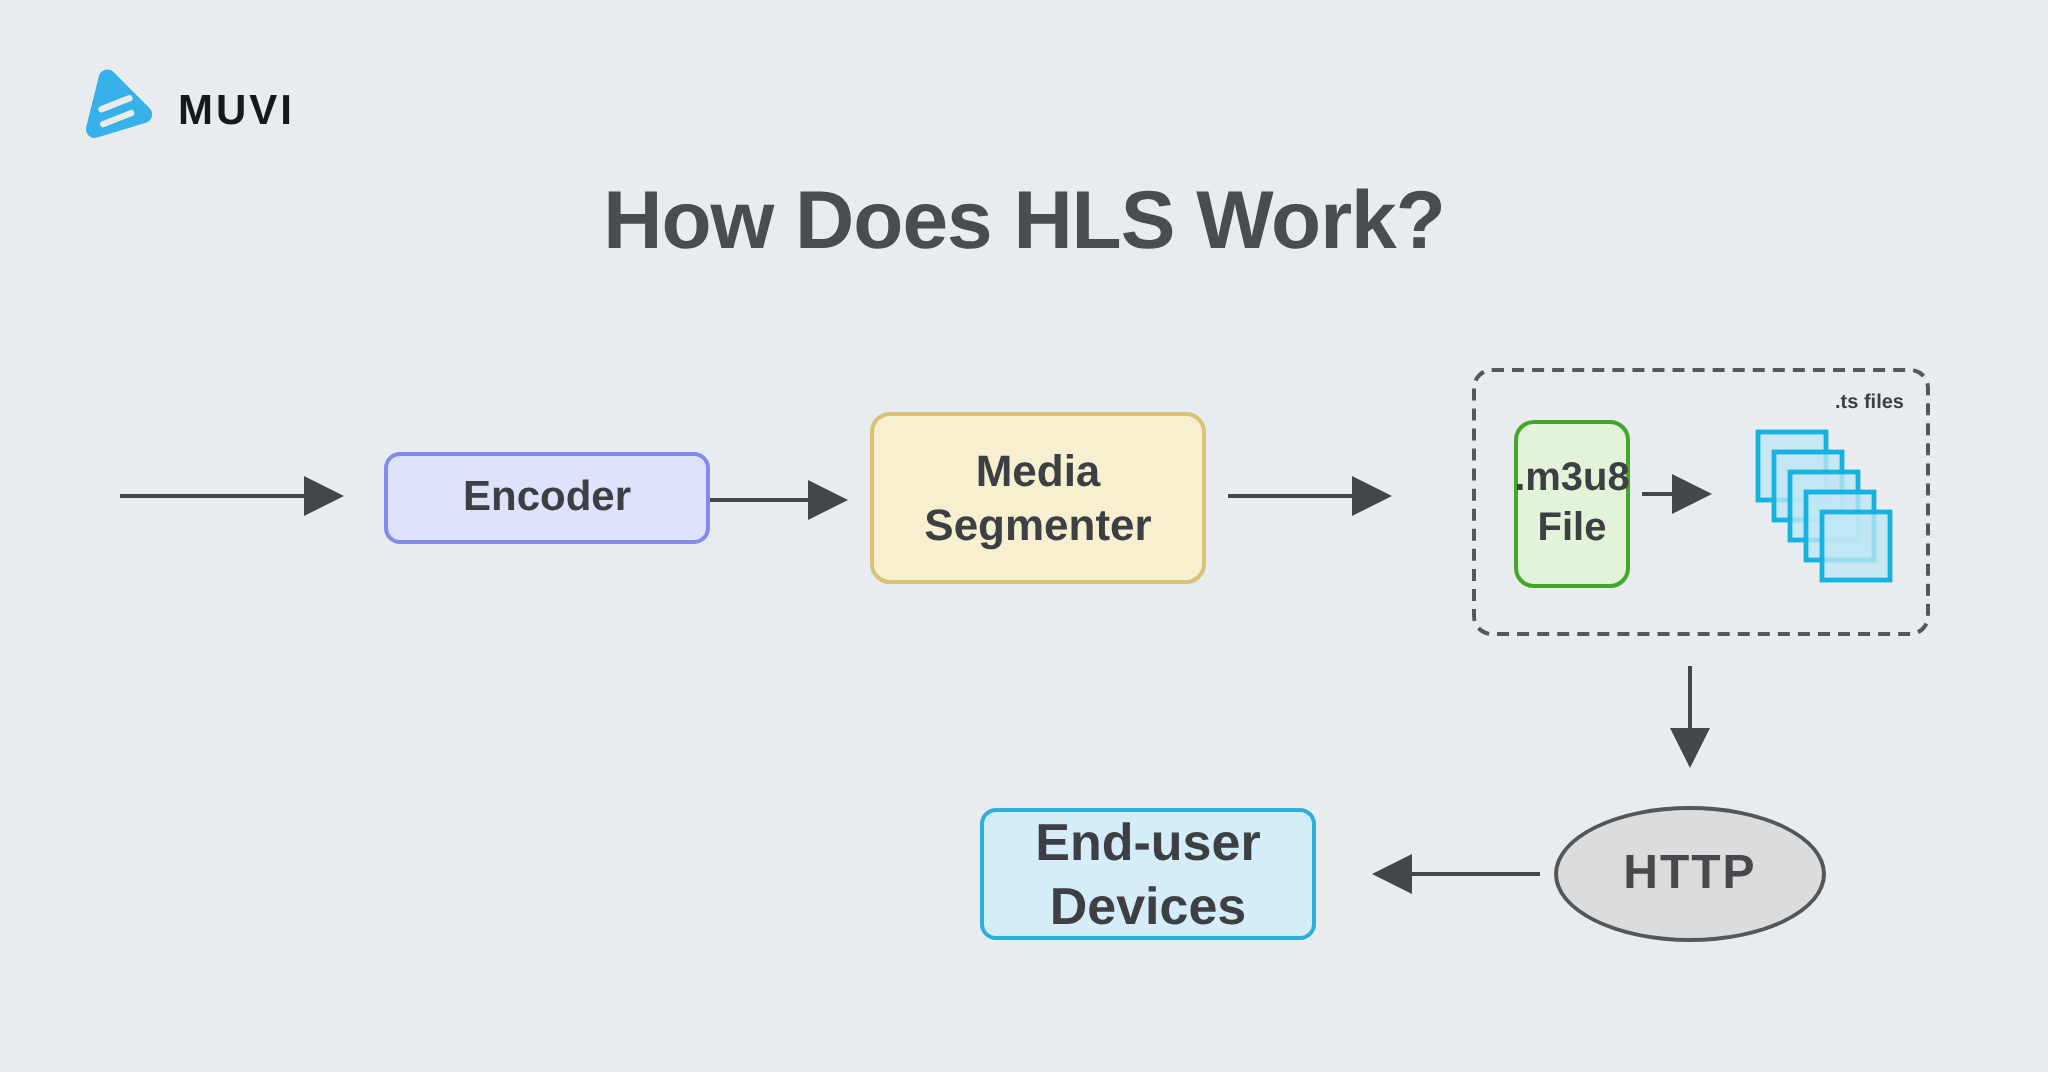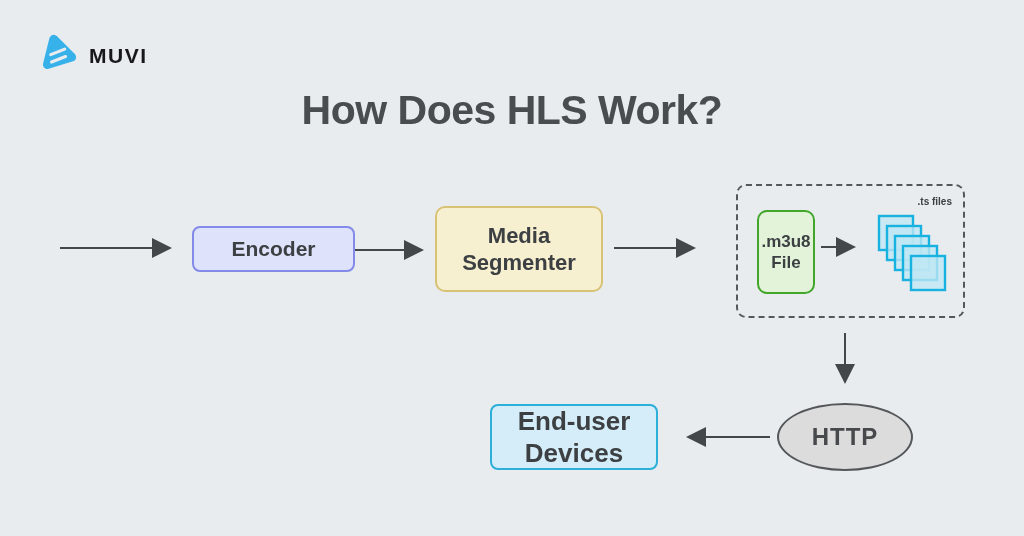--- a/index.html
+++ b/index.html
@@ -83,21 +83,21 @@
     position: absolute;
     left: 736px; top: 184px; width: 229px; height: 134px;
     border: 2px dashed #55585a;
     border-radius: 10px;
   }
   .m3u8 {
     left: 757px; top: 210px; width: 58px; height: 84px;
     background: #e3f3da;
     border: 2px solid #41a62a;
     border-radius: 10px;
-    font-size: 17px;
+    font-size: 20px;
     font-weight: 600;
   }
   .ts-label {
     position: absolute;
     left: 868px; top: 196px; width: 84px;
     text-align: right;
     font-size: 10px;
     font-weight: bold;
     color: #3d4043;
   }

